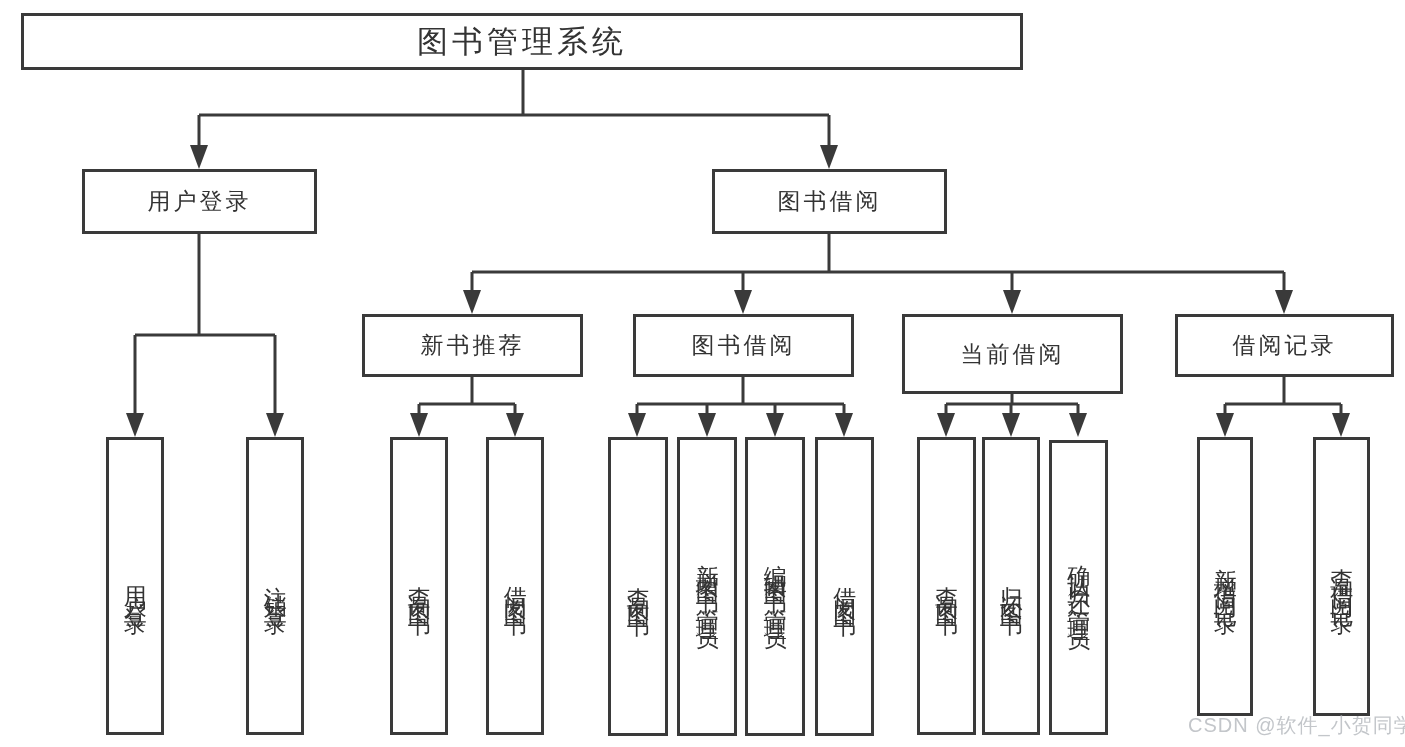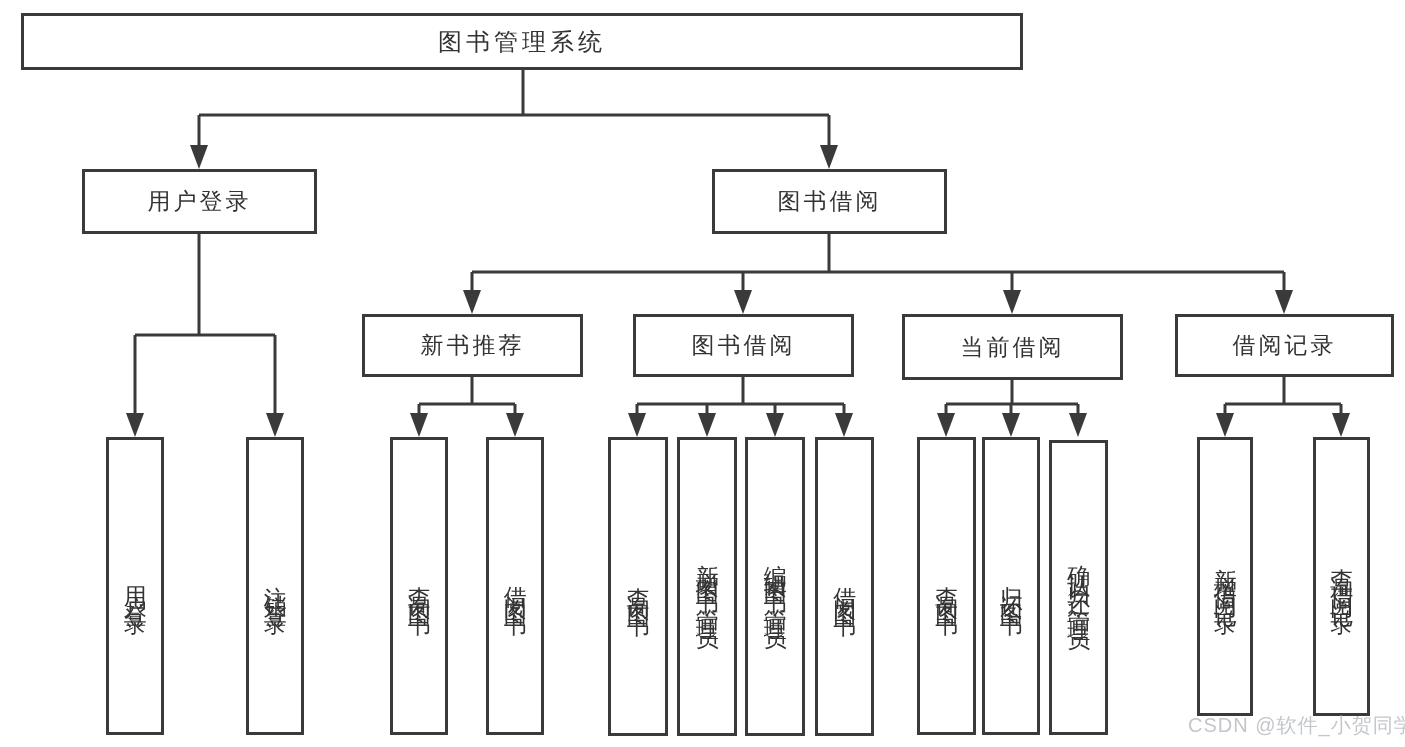--- a/index.html
+++ b/index.html
@@ -20,21 +20,21 @@
     display: flex;
     align-items: center;
     justify-content: center;
   }
   .h-label {
     font-size: 23px;
     letter-spacing: 3px;
     color: #333333;
     white-space: nowrap;
   }
-  .root .h-label { font-size: 24px; letter-spacing: 4px; }
+  .root .h-label { font-size: 31px; letter-spacing: 4px; }
   .v-label {
     writing-mode: vertical-rl;
     text-orientation: mixed;
     font-size: 23px;
     letter-spacing: 9px;
     line-height: 1.1;
     color: #333333;
     white-space: nowrap;
   }
   .watermark {
@@ -93,21 +93,21 @@
   <div class="node" style="left:712px;top:169px;width:235px;height:65px">
     <span class="h-label">图书借阅</span>
   </div>
 
   <div class="node" style="left:362px;top:314px;width:221px;height:63px">
     <span class="h-label">新书推荐</span>
   </div>
   <div class="node" style="left:633px;top:314px;width:221px;height:63px">
     <span class="h-label">图书借阅</span>
   </div>
-  <div class="node" style="left:902px;top:314px;width:221px;height:66px">
+  <div class="node" style="left:902px;top:314px;width:221px;height:80px">
     <span class="h-label">当前借阅</span>
   </div>
   <div class="node" style="left:1175px;top:314px;width:219px;height:63px">
     <span class="h-label">借阅记录</span>
   </div>
 
   <div class="node" style="left:106px;top:437px;width:58px;height:298px">
     <span class="v-label">用户登录</span>
   </div>
   <div class="node" style="left:246px;top:437px;width:58px;height:298px">

